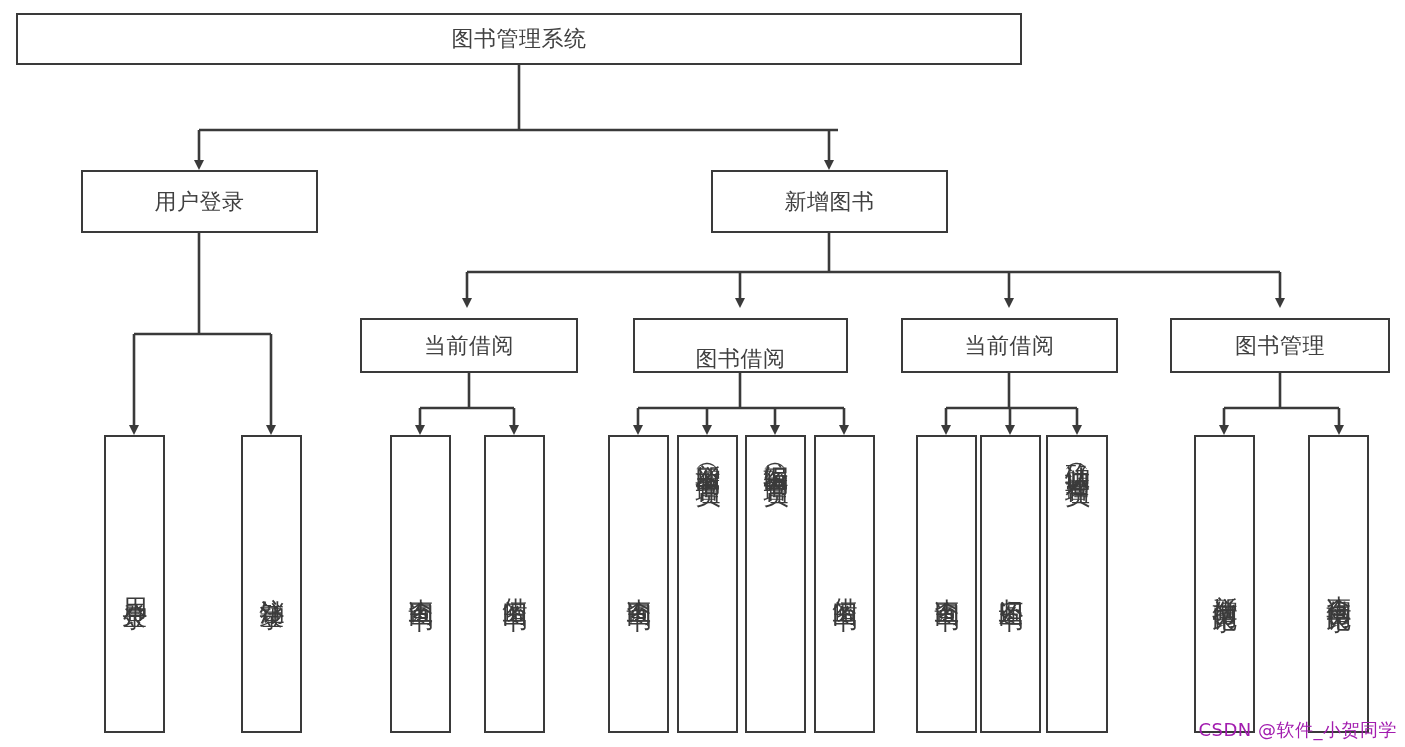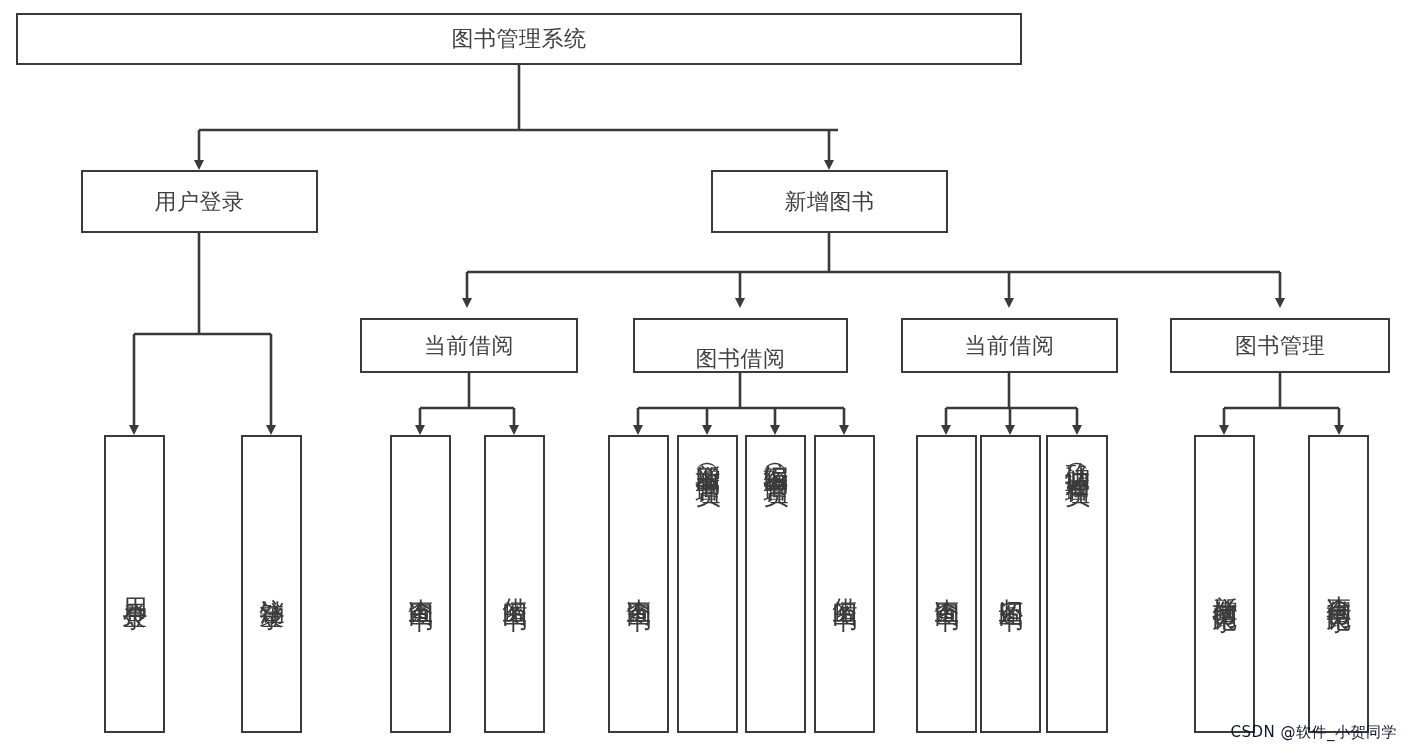--- a/index.html
+++ b/index.html
@@ -56,22 +56,22 @@
     line-height:1.04;
     letter-spacing:3px;
     color:#3b3b3b;
     white-space:nowrap;
     padding:6px 0;
   }
   .watermark{
     position:absolute;
     right:8px;
     bottom:5px;
-    font-size:15px;
-    color:#0f172a;
+    font-size:18px;
+    color:#a21caf;
     letter-spacing:0.5px;
     z-index:5;
     white-space:nowrap;
   }
 </style>
 </head>
 <body>
 
 <div id="canvas">
 

